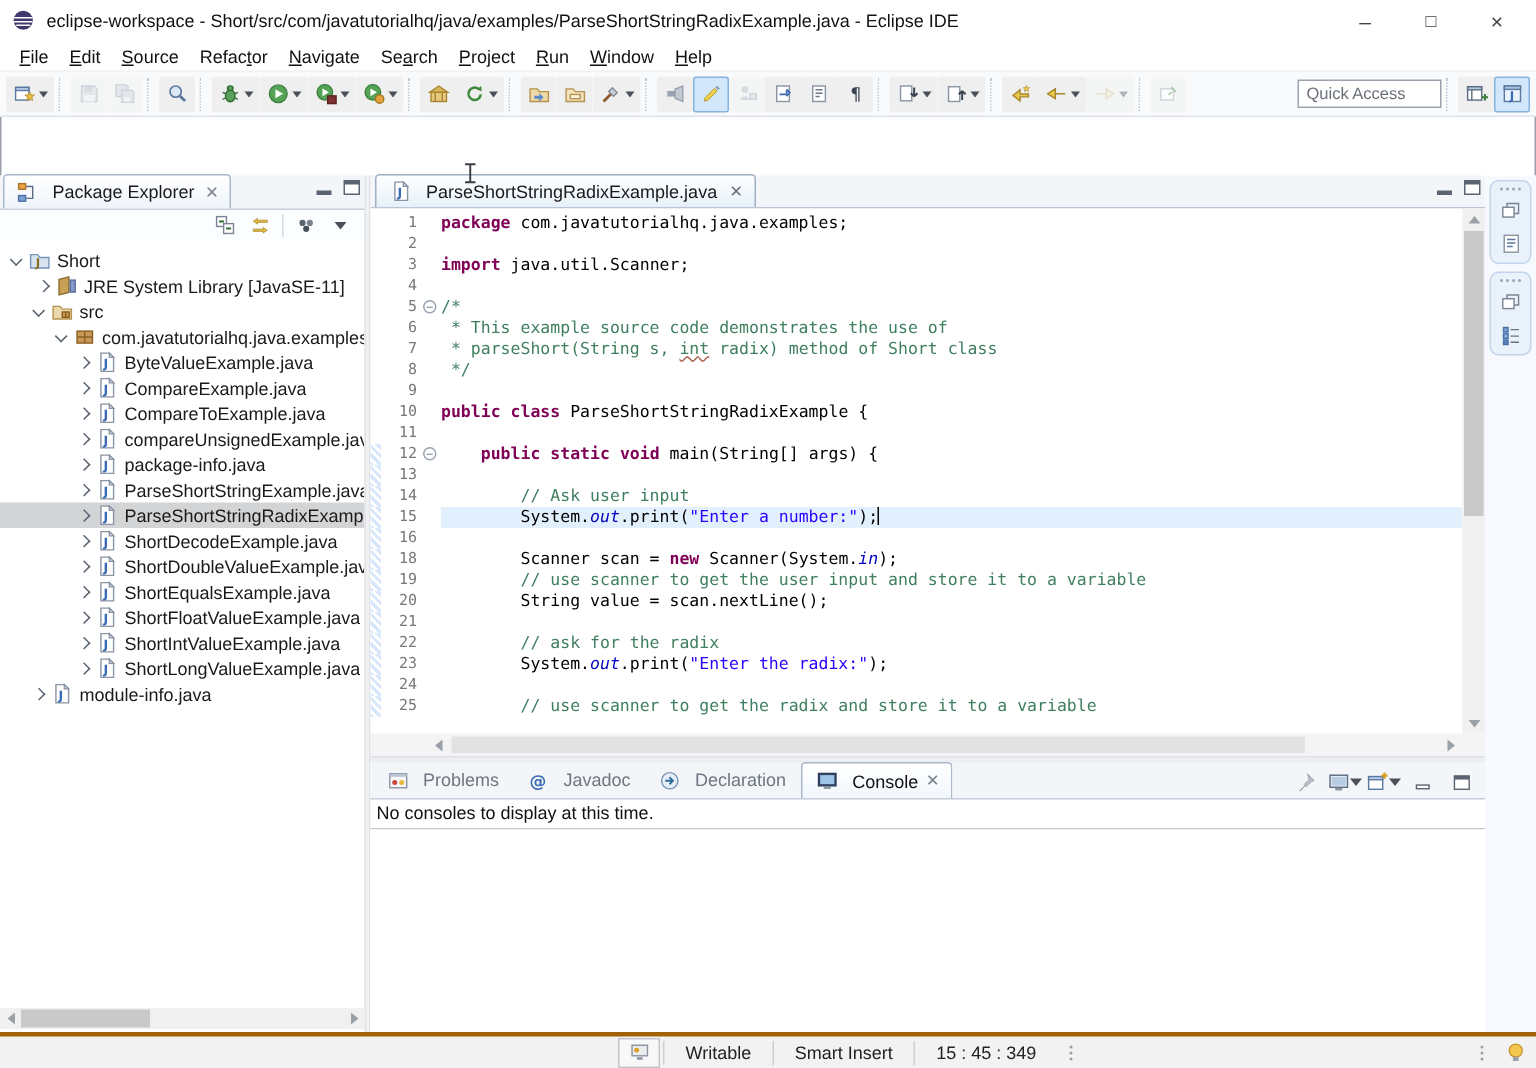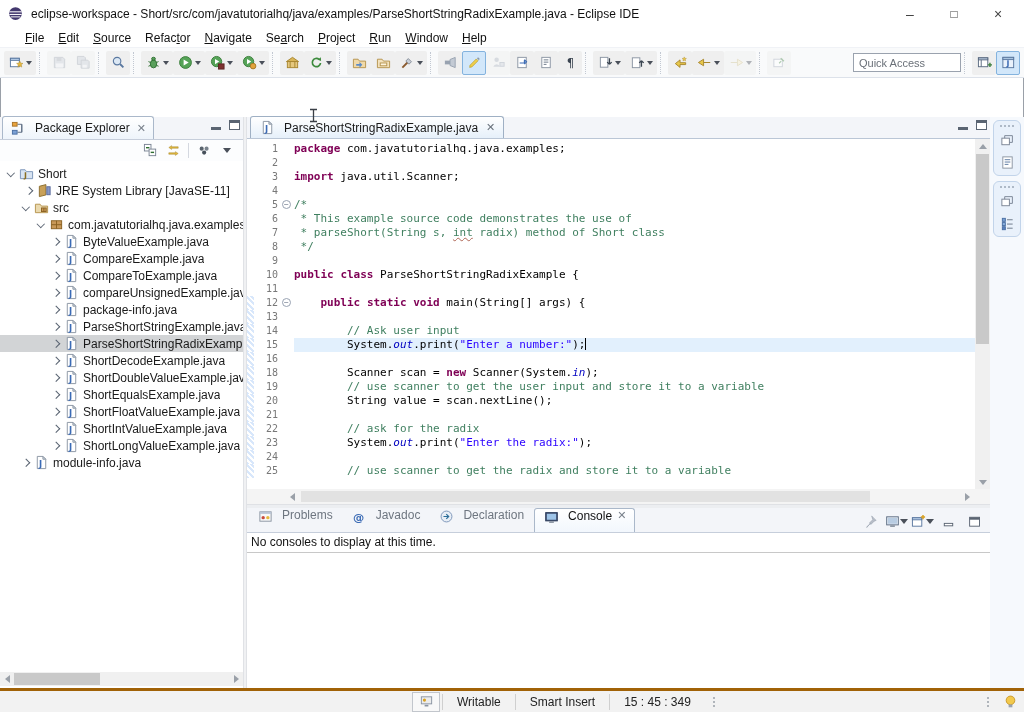--- a/index.html
+++ b/index.html
@@ -8,34 +8,34 @@
   .window{width:1024px;height:712px;position:relative;background:#fff;box-shadow:inset 0 0 0 1px #9aa0a8;display:flex;flex-direction:column;overflow:hidden;}
 
   
   .titlebar{height:28px;display:flex;align-items:center;padding:0 4px 0 8px;background:#fff;flex:0 0 auto;}
   .titlebar .ticon{width:16px;height:16px;margin-right:7px;flex:0 0 auto;}
   .titlebar .ttext{font-size:12px;color:#111;white-space:nowrap;overflow:hidden;flex:1;}
   .winctl{width:44px;height:26px;display:flex;align-items:center;justify-content:center;font-size:14px;color:#444;cursor:default;}
   .winctl.sq{font-size:12px;}
 
   
-  .menubar{height:20px;display:flex;align-items:center;padding-left:18px;background:#fff;font-size:12px;flex:0 0 auto;border-bottom:1px solid #f0f2f6;}
+  .menubar{height:20px;display:flex;align-items:center;padding-left:6px;background:#fff;font-size:12px;flex:0 0 auto;border-bottom:1px solid #f0f2f6;}
   .menu-item{padding:2px 7px;white-space:nowrap;color:#111;}
   .menu-item u{text-decoration:underline;}
 
   
   .toolbar{height:30px;display:flex;align-items:center;background:#f9fafb;border-bottom:1px solid #dde2ea;padding:0 4px;flex:0 0 auto;}
   .tbtn{width:24px;height:24px;display:flex;align-items:center;justify-content:center;border:1px solid transparent;border-radius:2px;position:relative;flex:0 0 auto;}
   .tbtn.active{background:#d2e7fa;border-color:#84b3de;}
   .tbtn.disabled{opacity:.42;}
   .tbtn .dd{width:0;height:0;border-left:3px solid transparent;border-right:3px solid transparent;border-top:4px solid #4a505a;margin-left:2px;}
   .tbtn.hasdd{width:32px;}
   .tsep{width:5px;height:22px;border-left:1px dotted #c2c8d2;margin:0 3px;flex:0 0 auto;}
   .tspacer{flex:1;}
-  .quick-access{width:108px;height:19px;border:1px solid #9aa2ae;font-size:11px;padding:0 5px;color:#333;background:#fff;font-family:"Liberation Sans",sans-serif;}
+  .quick-access{width:96px;height:19px;border:1px solid #9aa2ae;font-size:11px;padding:0 5px;color:#333;background:#fff;font-family:"Liberation Sans",sans-serif;}
   .quick-access::placeholder{color:#6a7078;}
 
   
   .main{flex:1;display:flex;min-height:0;background:#fff;margin-top:39px;}
 
   
   .pkg-panel{width:243px;flex:0 0 auto;display:flex;flex-direction:column;min-height:0;}
   .view-tabbar{height:23px;display:flex;align-items:flex-end;background:#f3f5f9;border-bottom:1px solid #c6cedb;position:relative;flex:0 0 auto;}
   .vtab{height:23px;display:flex;align-items:center;gap:5px;padding:0 7px;background:linear-gradient(#ffffff,#eef4fb);border:1px solid #aab8ca;border-bottom:none;border-radius:3px 3px 0 0;font-size:12px;margin-left:2px;}
   .vtab .x{color:#7a828c;font-size:11px;margin-left:2px;}
@@ -98,21 +98,21 @@
 
   .editor-hscroll{height:15px;background:#f4f4f4;position:relative;flex:0 0 auto;display:flex;align-items:center;}
   .eh-left{margin-left:38px;} .eh-right{position:absolute;right:16px;}
   .eh-thumb{position:absolute;left:54px;right:120px;top:2px;bottom:2px;background:#e2e2e2;}
 
   .sash-h{height:4px;background:#eceef1;border-top:1px solid #dfe1e5;flex:0 0 auto;}
 
   
   .console-panel{flex:1;display:flex;flex-direction:column;min-height:0;background:#fff;}
   .console-tabbar{height:25px;background:#f3f5f9;border-bottom:1px solid #c6cedb;display:flex;align-items:flex-end;position:relative;flex:0 0 auto;}
-  .ctab{height:24px;display:flex;gap:5px;padding:0 8px;font-size:12px;color:#6e7680;margin-left:2px;}
+  .ctab{height:24px;display:flex;align-items:center;gap:5px;padding:0 8px;font-size:12px;color:#6e7680;margin-left:2px;}
   .ctab.active{background:linear-gradient(#ffffff,#f2f7fd);border:1px solid #aab8ca;border-bottom:none;border-radius:3px 3px 0 0;color:#111;}
   .ctab .x{color:#7a828c;font-size:11px;}
   .console-btns{position:absolute;right:6px;top:4px;display:flex;align-items:center;gap:6px;}
   .console-msg{height:20px;line-height:19px;font-size:12px;color:#111;padding-left:4px;border-bottom:1px solid #c8c8c8;flex:0 0 auto;}
   .console-empty{flex:1;background:#fff;}
 
   
   .right-trim{width:34px;flex:0 0 auto;background:#f6f9fd;display:flex;flex-direction:column;align-items:center;padding-top:3px;gap:5px;}
   .trim-group{width:28px;background:#e9f1fb;border:1px solid #c2d4ea;border-radius:6px;display:flex;flex-direction:column;align-items:center;padding:2px 0 4px;gap:4px;}
   .trim-handle{display:flex;gap:2px;padding-top:2px;}

